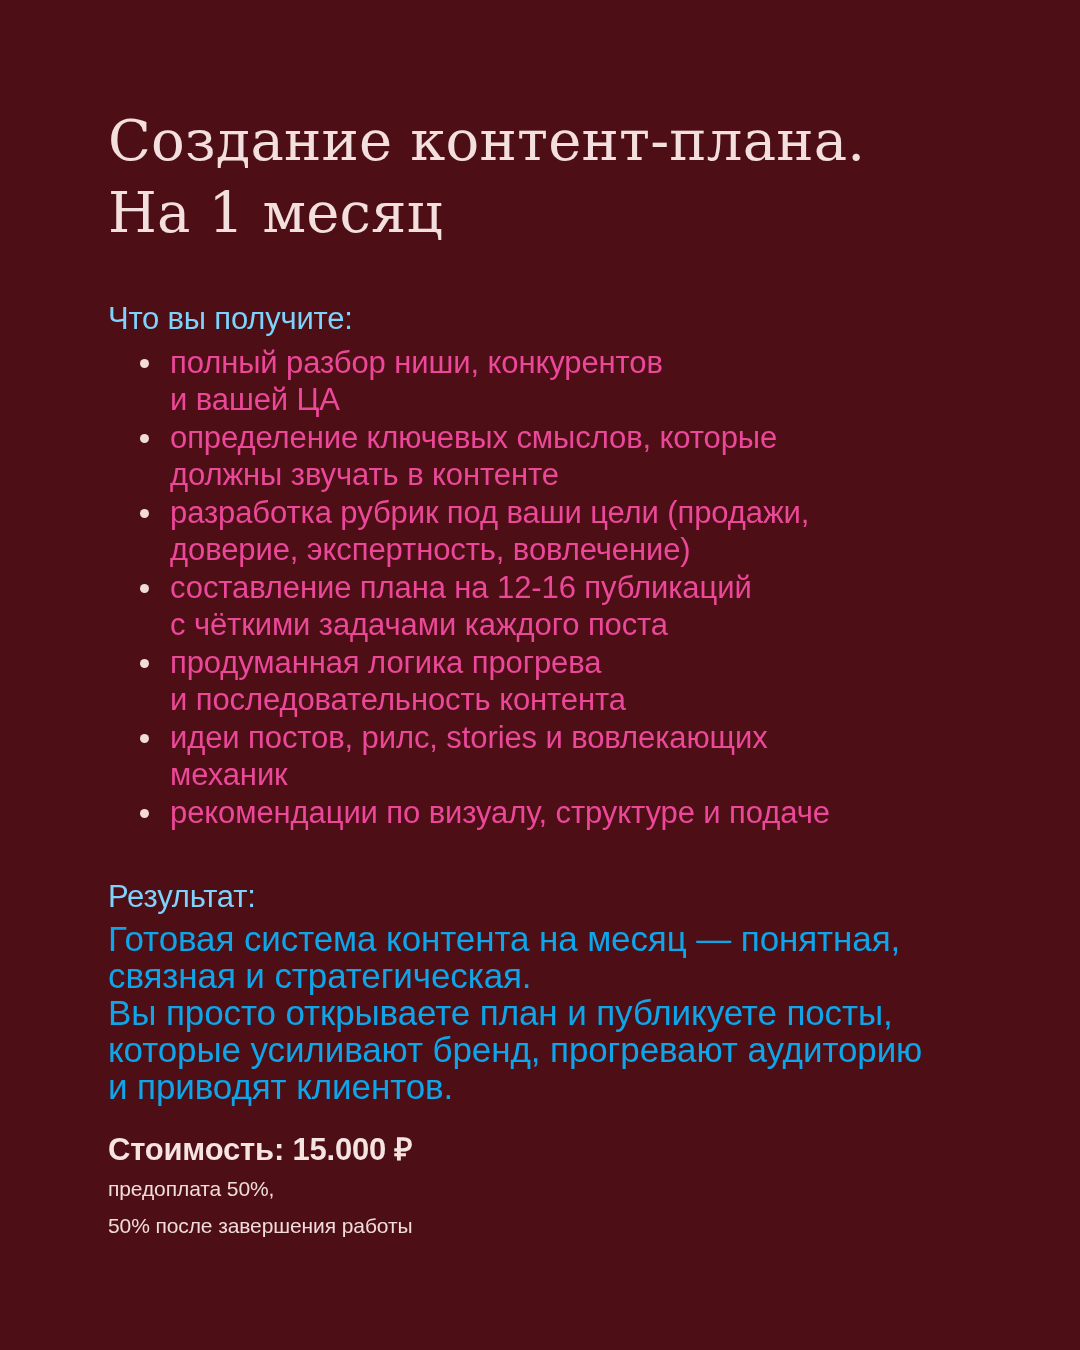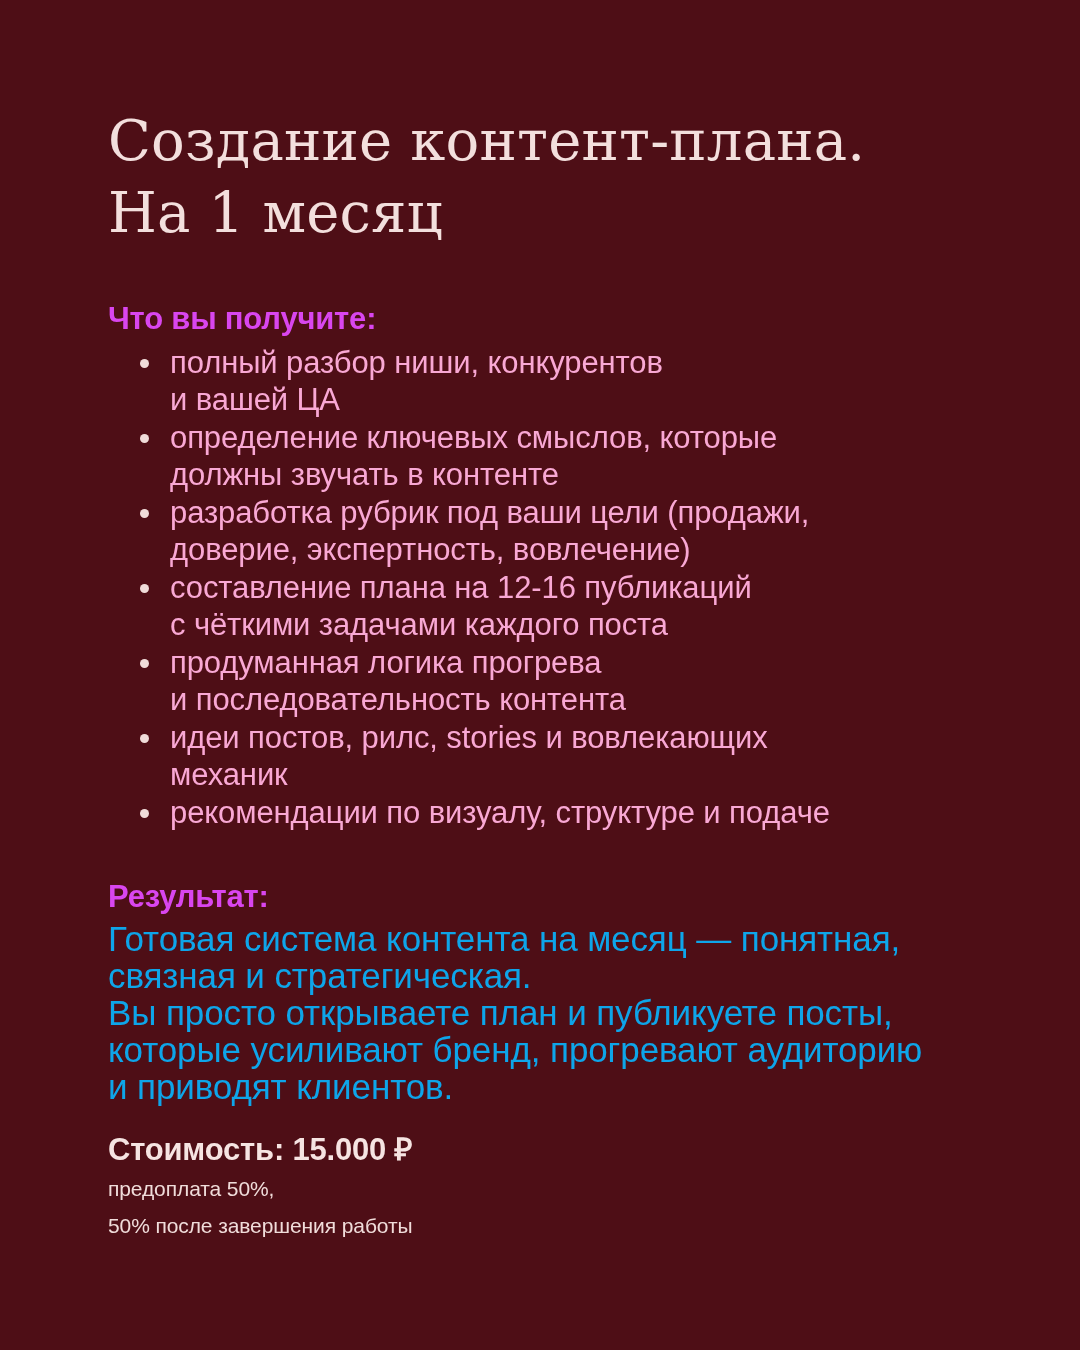--- a/index.html
+++ b/index.html
@@ -37,45 +37,45 @@
     font-size: 56px;
     line-height: 72px;
     letter-spacing: 0.2px;
     color: #f3dfdd;
     white-space: nowrap;
   }
 
   
   .section-heading {
     font-family: "Liberation Sans", sans-serif;
-    font-weight: 700;
+    font-weight: 400;
     font-size: 31px;
     line-height: 38px;
-    color: #d946ef;
+    color: #7dd3fc;
     letter-spacing: -0.2px;
   }
 
   
   .benefits-block {
     position: absolute;
     left: 108px;
     top: 300px;
     width: 900px;
   }
   .bullet-list {
     list-style: none;
     margin: 6px 0 0 0;
     padding: 0;
   }
   .bullet-item {
     position: relative;
     padding-left: 62px;
     font-size: 31px;
     line-height: 37px;
-    color: #f9a8d4;
+    color: #ec4899;
     margin-bottom: 1px;
     letter-spacing: -0.1px;
   }
   .bullet-item .dot {
     position: absolute;
     left: 32px;
     top: 15px;
     width: 9px;
     height: 9px;
     border-radius: 50%;

